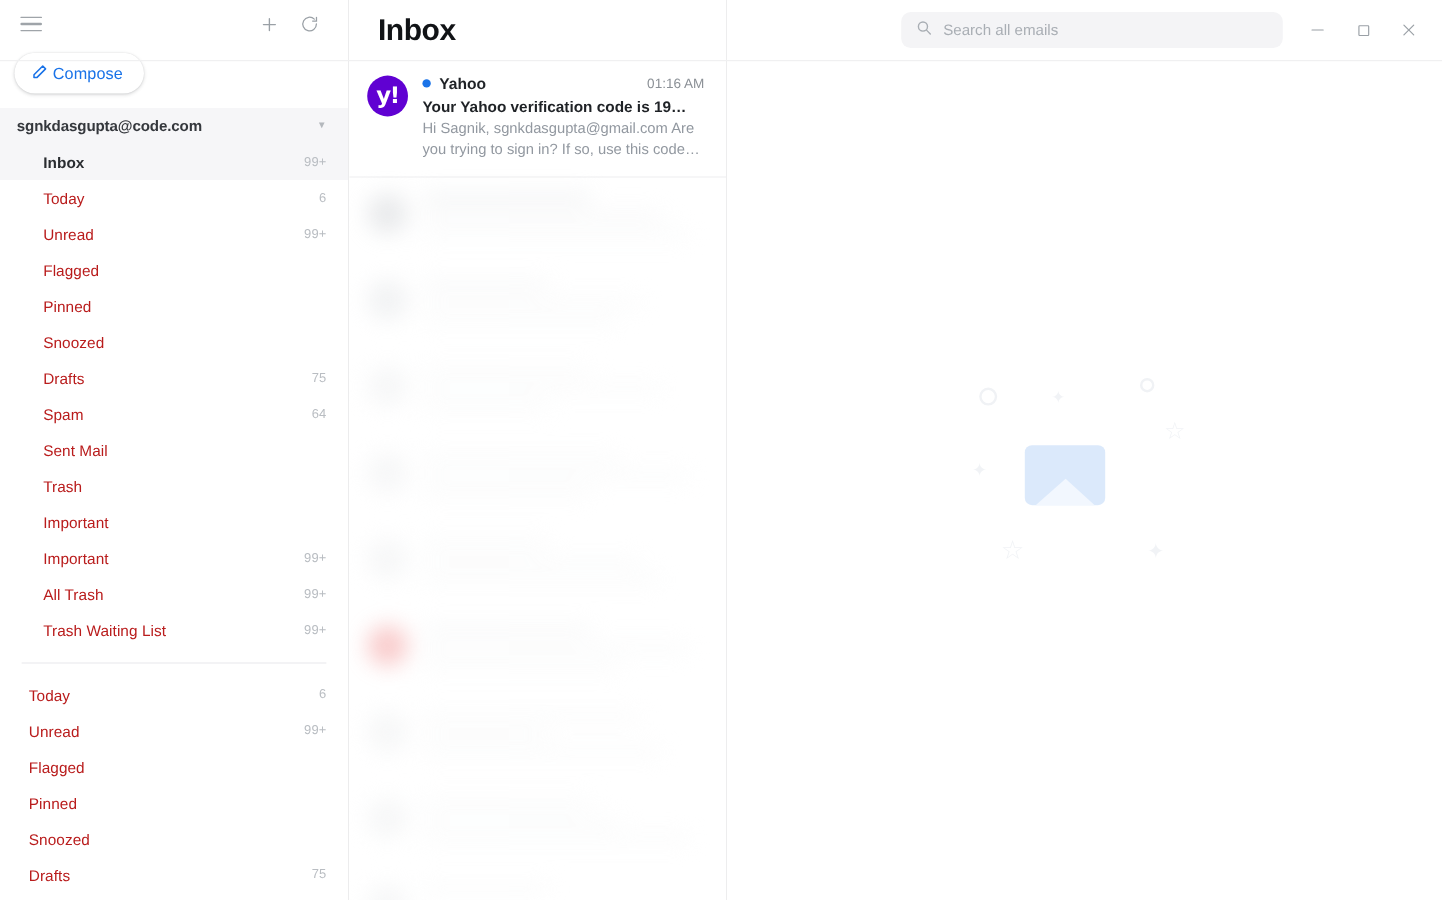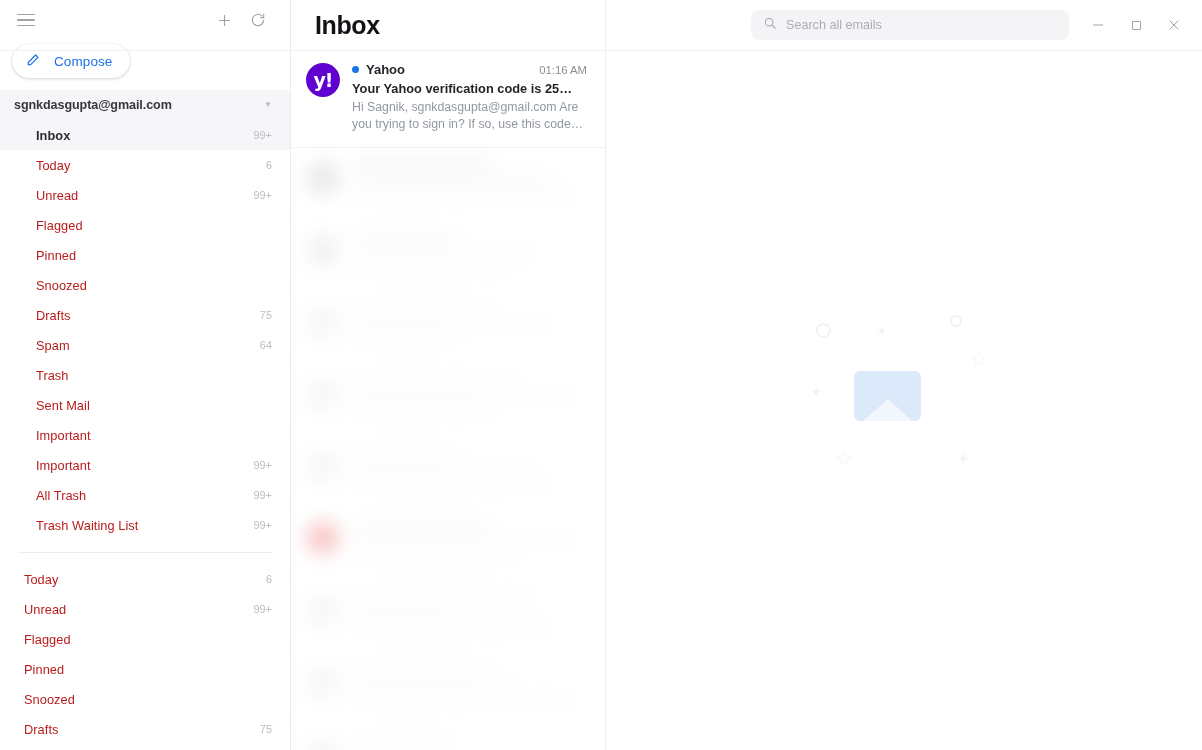--- a/index.html
+++ b/index.html
@@ -31,21 +31,21 @@
     width: 28px; height: 28px;
     display: flex; align-items: center; justify-content: center;
     cursor: pointer; color: #9aa0a6;
   }
   .hamburger { display: flex; flex-direction: column; gap: 4px; width: 18px; }
   .hamburger span { display: block; height: 1.6px; background: #9fa4a9; border-radius: 1px; }
   .top-right-icons { display: flex; align-items: center; gap: 6px; }
 
   .compose-wrap { padding: 4px 0 12px 12px; }
   .compose-btn {
-    display: inline-flex; align-items: center; gap: 14px;
+    display: inline-flex; align-items: center; gap: 4px;
     height: 34px; padding: 0 18px 0 14px;
     background: #ffffff; border: none; border-radius: 18px;
     box-shadow: 0 1px 3px rgba(60,64,67,0.22), 0 0 1px rgba(60,64,67,0.16);
     cursor: pointer;
   }
   .compose-label {
     font-size: 13.5px; color: #1a73e8; font-weight: 400; letter-spacing: .1px;
   }
 
   .account-block { background: #f6f6f8; }
@@ -233,21 +233,21 @@
           <svg width="14" height="14" viewBox="0 0 24 24" fill="none" stroke="#1a73e8" stroke-width="2.2" stroke-linecap="round" stroke-linejoin="round">
             <path d="M16.5 3.5l4 4L8 20H4v-4z"></path>
           </svg>
         </span>
         <span class="compose-label">Compose</span>
       </button>
     </div>
 
     <div class="account-block">
       <div class="account-row">
-        <span class="account-email">sgnkdasgupta@gmail.com</span>
+        <span class="account-email">sgnkdasgupta@code.com</span>
         <span class="caret">▼</span>
       </div>
       <div class="nav-item selected">
         <span class="label">Inbox</span>
         <span class="count">99+</span>
       </div>
     </div>
 
     <div class="nav-list">
       <div class="nav-item">
@@ -272,25 +272,25 @@
       </div>
       <div class="nav-item">
         <span class="label">Drafts</span>
         <span class="count">75</span>
       </div>
       <div class="nav-item">
         <span class="label">Spam</span>
         <span class="count">64</span>
       </div>
       <div class="nav-item">
+        <span class="label">Sent Mail</span>
+        <span class="count"></span>
+      </div>
+      <div class="nav-item">
         <span class="label">Trash</span>
-        <span class="count"></span>
-      </div>
-      <div class="nav-item">
-        <span class="label">Sent Mail</span>
         <span class="count"></span>
       </div>
       <div class="nav-item">
         <span class="label">Important</span>
         <span class="count"></span>
       </div>
       <div class="nav-item">
         <span class="label">Important</span>
         <span class="count">99+</span>
       </div>
@@ -340,21 +340,21 @@
     <div class="email-item">
       <div class="avatar">y!</div>
       <div class="email-body">
         <div class="email-line1">
           <div class="sender-wrap">
             <span class="unread-dot"></span>
             <span class="sender">Yahoo</span>
           </div>
           <span class="time">01:16 AM</span>
         </div>
-        <div class="subject">Your Yahoo verification code is 25…</div>
+        <div class="subject">Your Yahoo verification code is 19…</div>
         <div class="snippet">Hi Sagnik, sgnkdasgupta@gmail.com Are you trying to sign in? If so, use this code t…</div>
       </div>
     </div>
 
     <div class="ghost-region">
       <div class="ghost-row">
         <div class="ghost-av"></div>
         <div class="ghost-col">
             <div class="gline w60"></div>
             <div class="gline w85 faint"></div>

